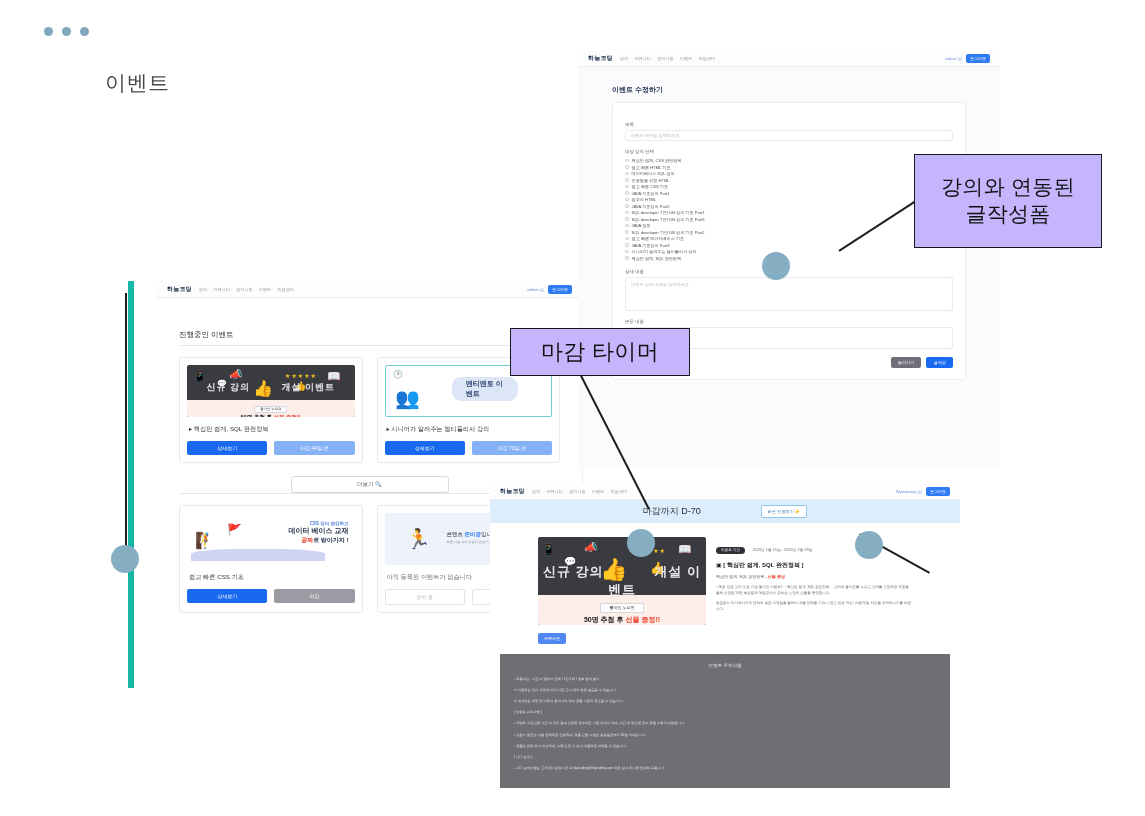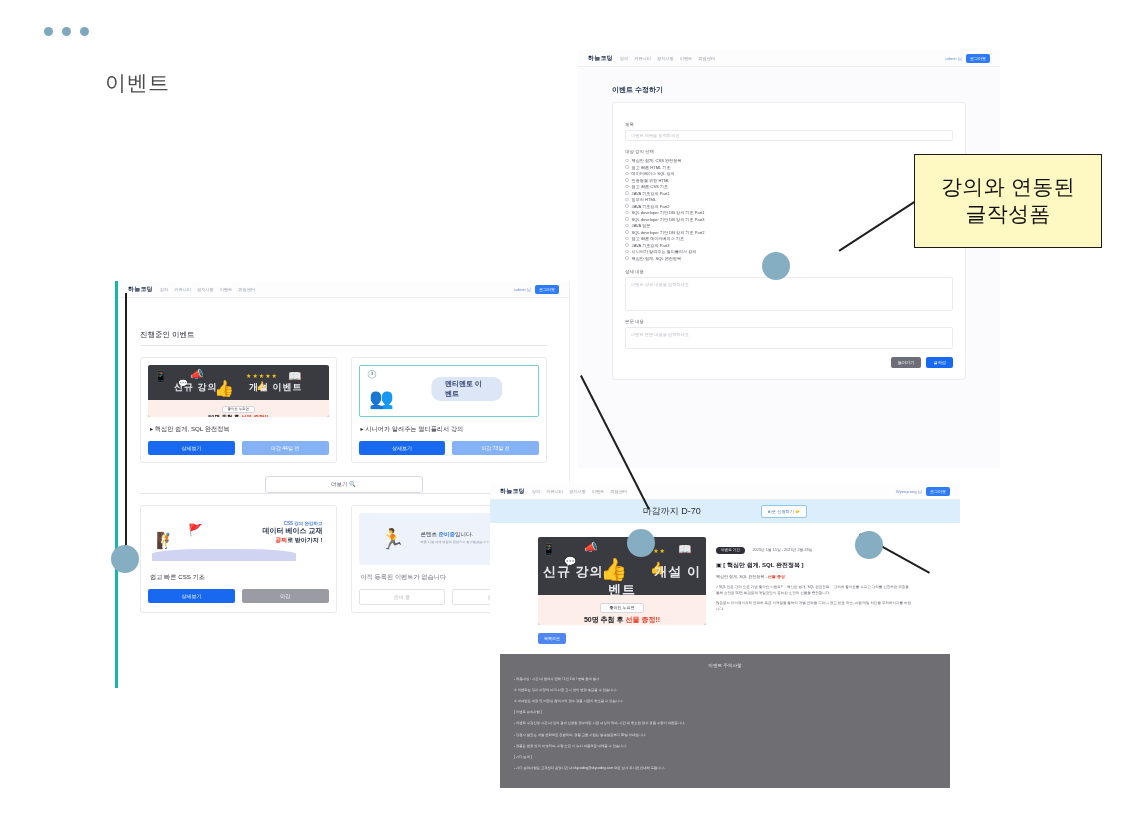--- a/index.html
+++ b/index.html
@@ -16,21 +16,21 @@
   
   .dots { position:absolute; left:44px; top:27px; display:flex; gap:9px; }
   .dots i { display:block; width:9px; height:9px; border-radius:50%; background:#7fa8bd; }
   .slide-title {
     position:absolute; left:105px; top:69px;
     font-size:21px; color:#4a4a4a; letter-spacing:.5px;
   }
 
   
   .callout {
-    position:absolute; background:#fef9c3; border:1.6px solid #1a1a1a;
+    position:absolute; background:#c4b5fd; border:1.6px solid #1a1a1a;
     display:flex; align-items:center; justify-content:center; text-align:center;
     color:#111; line-height:1.28; font-size:21px; letter-spacing:.3px;
     white-space:pre-line;
   }
   #callout-left   { left:21px;  top:199px; width:185px; height:94px; }
   #callout-form   { left:914px; top:154px; width:188px; height:94px; }
   #callout-timer  { left:510px; top:328px; width:180px; height:48px; font-size:22px; }
   #callout-detail { left:930px; top:563px; width:180px; height:78px; }
 
   
@@ -44,22 +44,22 @@
     display:flex; align-items:center; padding:0 10px; gap:7px;
   }
   .brand { font-size:6px; font-weight:bold; color:#1a2b49; letter-spacing:.2px; }
   .navlinks { display:flex; gap:6px; }
   .navlinks span { font-size:4.2px; color:#8e94a3; }
   .nav-right { margin-left:auto; display:flex; align-items:center; gap:4px; }
   .nav-user { font-size:4.2px; color:#6d8bd6; }
   .btn-logout { background:#2f7bf6; color:#fff; font-size:4px; padding:2px 4px; border-radius:2px; }
 
   
-  #page-list { left:115px; top:281px; width:455px; height:407px;
-               border-left:3px solid #14b8a6; border-right:1px solid #ededf2; }
+  #page-list { left:128px; top:281px; width:455px; height:407px;
+               border-left:6px solid #14b8a6; border-right:1px solid #ededf2;padding-left:23px; }
   #page-list .body { padding:14px 22px 0 22px; }
   .sec-title { font-size:7.5px; color:#2b2b33; margin:18px 0 5px; }
   .sec-rule { height:1px; background:#e6e6ec; margin-bottom:11px; }
   .card-row { display:flex; gap:14px; }
   .ecard { flex:1; border:1px solid #e8e8ee; border-radius:3px; padding:7px; background:#fff; }
   .thumb { height:52px; border-radius:2px; position:relative; overflow:hidden; }
   .thumb.a { background:#3a3b40; }
   .thumb.b { background:#fff; border:1px solid #6fd0d8; }
   .thumb.c { background:#fff; }
   .thumb.d { background:#eef3fb; }
@@ -448,14 +448,15 @@
   <div class="knob" style="left:762px; top:252px;"></div>
 
   <div class="conn" style="left:580px; top:376px; width:1.6px; height:150px; transform:rotate(-27deg);"></div>
   <div class="knob" style="left:627px; top:529px;"></div>
 
   <div class="conn" style="left:930px; top:572px; width:1.6px; height:80px; transform:rotate(119deg);"></div>
   <div class="knob" style="left:855px; top:531px;"></div>
 
   <div class="callout" id="callout-form">강의와 연동된
 글작성폼</div>
+  <div class="callout" id="callout-timer">마감 타이머</div>
 
 </div>
 
 </body></html>

